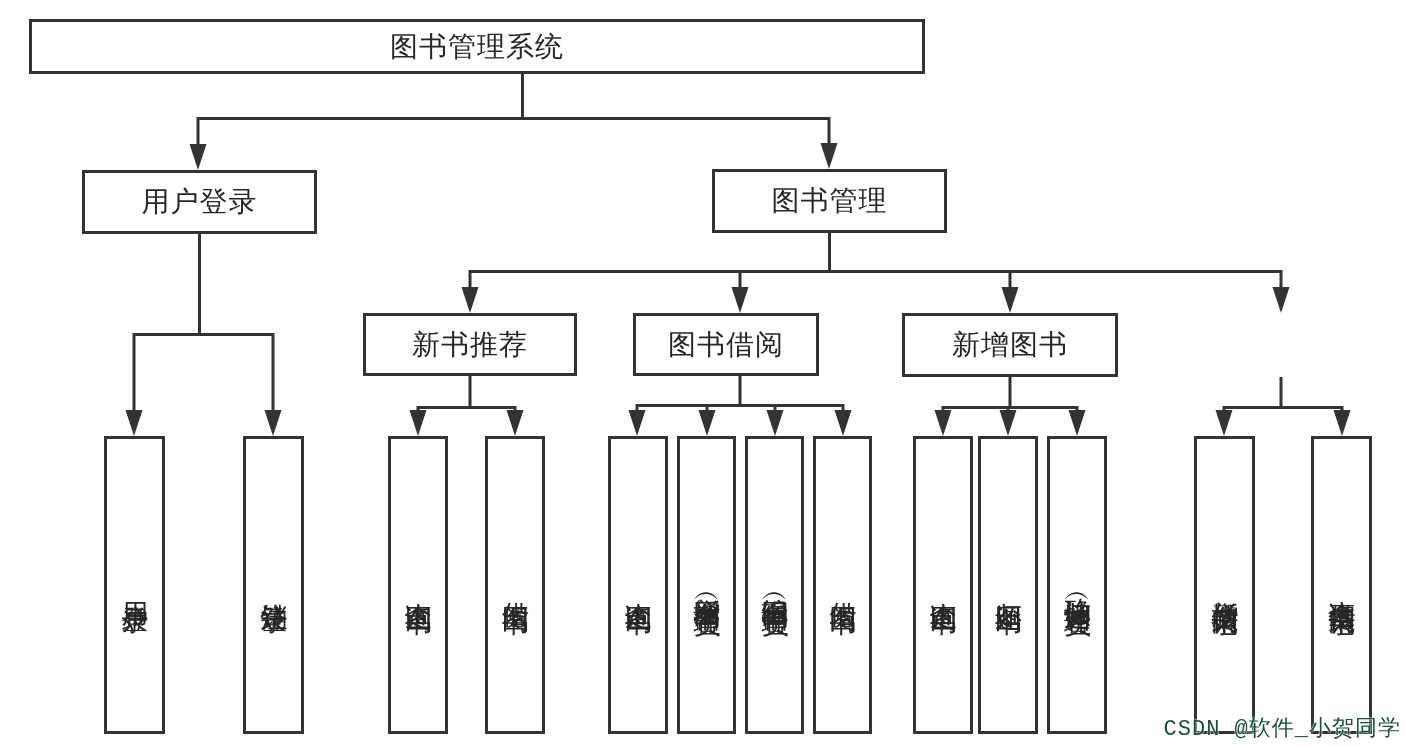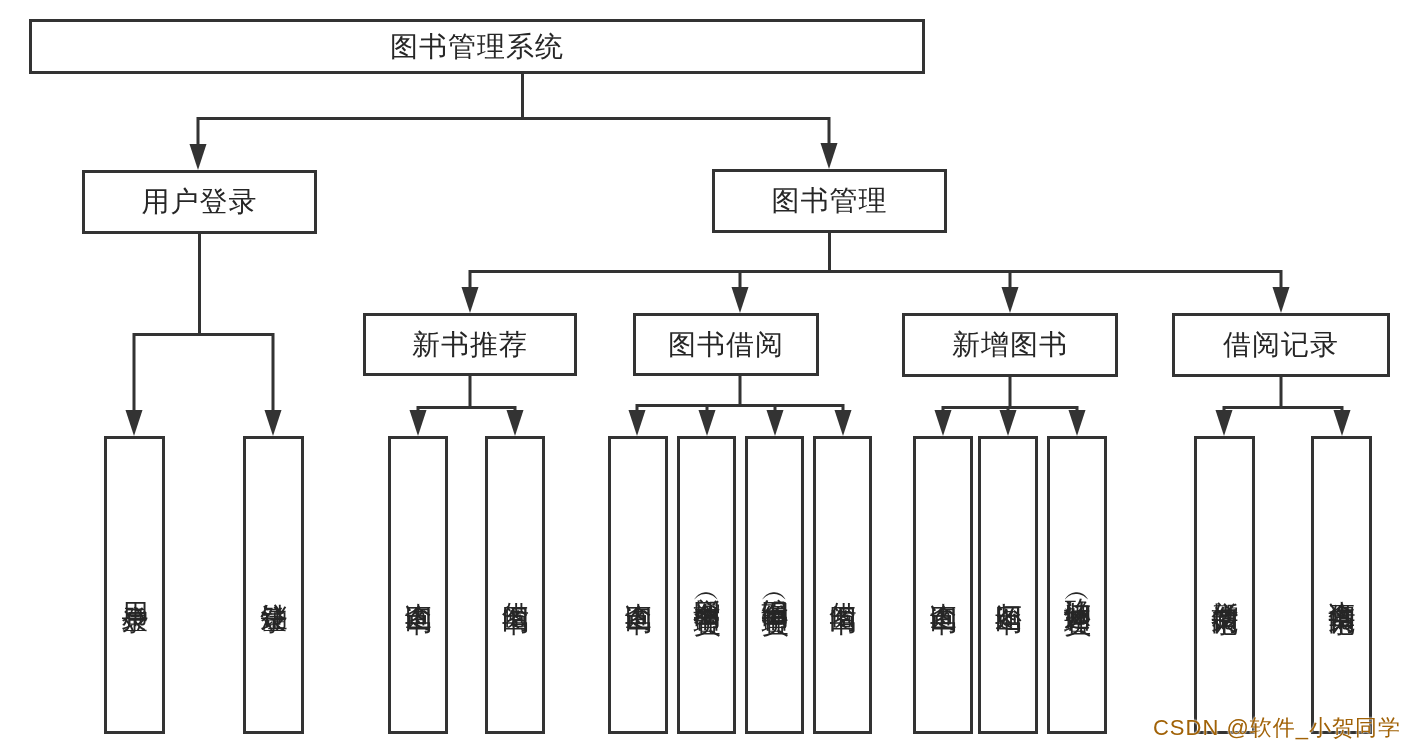--- a/index.html
+++ b/index.html
@@ -66,25 +66,26 @@
   .l-query-3         { left: 913px;  width: 60px; }
   .l-return-book     { left: 978px;  width: 60px; }
   .l-confirm-return  { left: 1047px; width: 60px; }
   .l-add-record      { left: 1194px; width: 61px; }
   .l-query-record    { left: 1311px; width: 61px; }
   .watermark {
     position: absolute;
     right: 4px;
     bottom: 4px;
     font-size: 22px;
-    color: #a16207;
+    color: #14532d;
     text-shadow: 0 0 2px #ffffff, 0 0 2px #ffffff;
     letter-spacing: 1px;
     white-space: nowrap;
     z-index: 10;
+    font-family: Liberation Mono, monospace;
   }
 </style>
 </head>
 <body>
 
 <div class="canvas">
 
   <svg class="connector-layer" width="1405" height="747" viewBox="0 0 1405 747" xmlns="http://www.w3.org/2000/svg">
     <g stroke="#333333" stroke-width="3" fill="none">
 
@@ -145,23 +146,20 @@
 
   <div class="node h n-book-mgmt">
     <span class="label">图书管理</span>
   </div>
   <div class="node h n-book-borrow">
     <span class="label">图书借阅</span>
   </div>
   <div class="node h n-current-borrow">
     <span class="label">新增图书</span>
   </div>
-  <div class="node h n-borrow-record">
-    <span class="label">借阅记录</span>
-  </div>
 
   <div class="node v leaf l-user-login">
     <span class="label">用户登录</span>
   </div>
   <div class="node v leaf l-logout">
     <span class="label">注销登录</span>
   </div>
 
   <div class="node v leaf l-query-1">
     <span class="label">查询图书</span>

